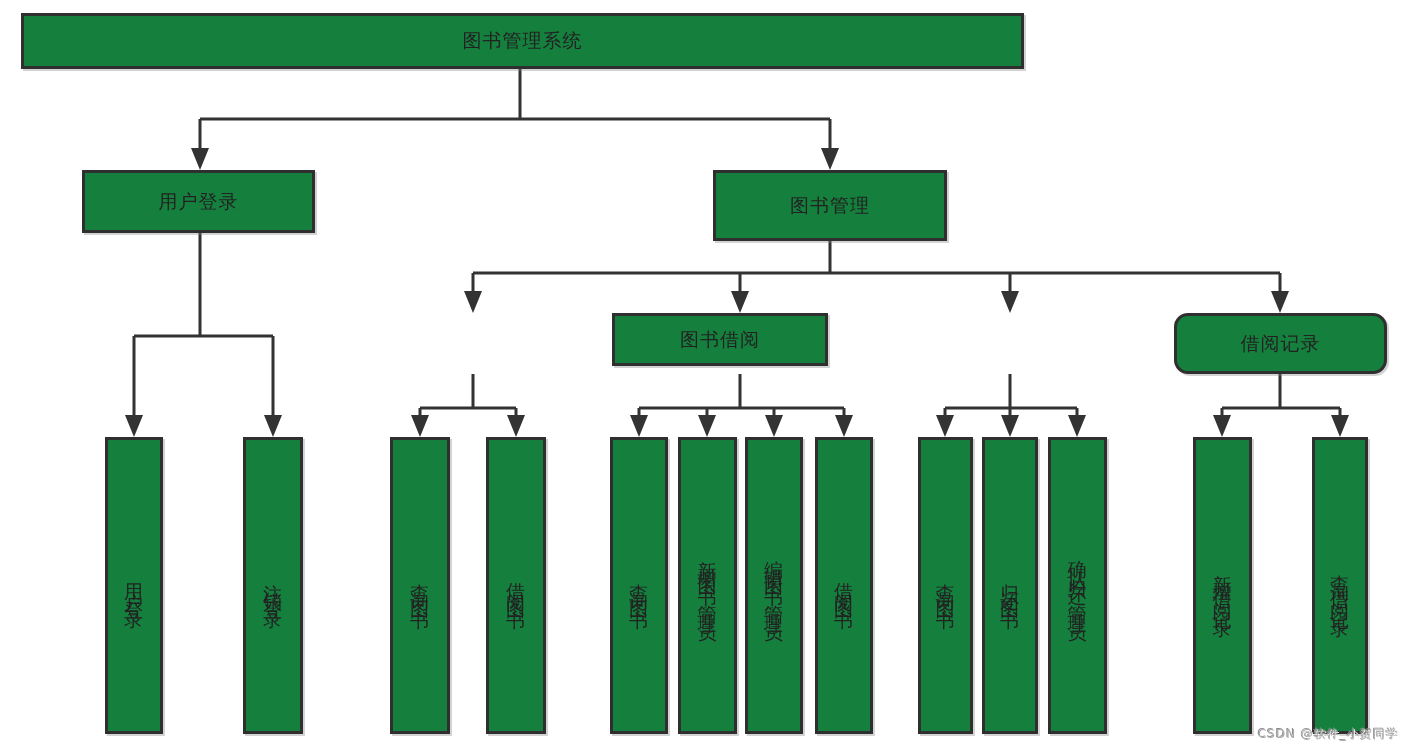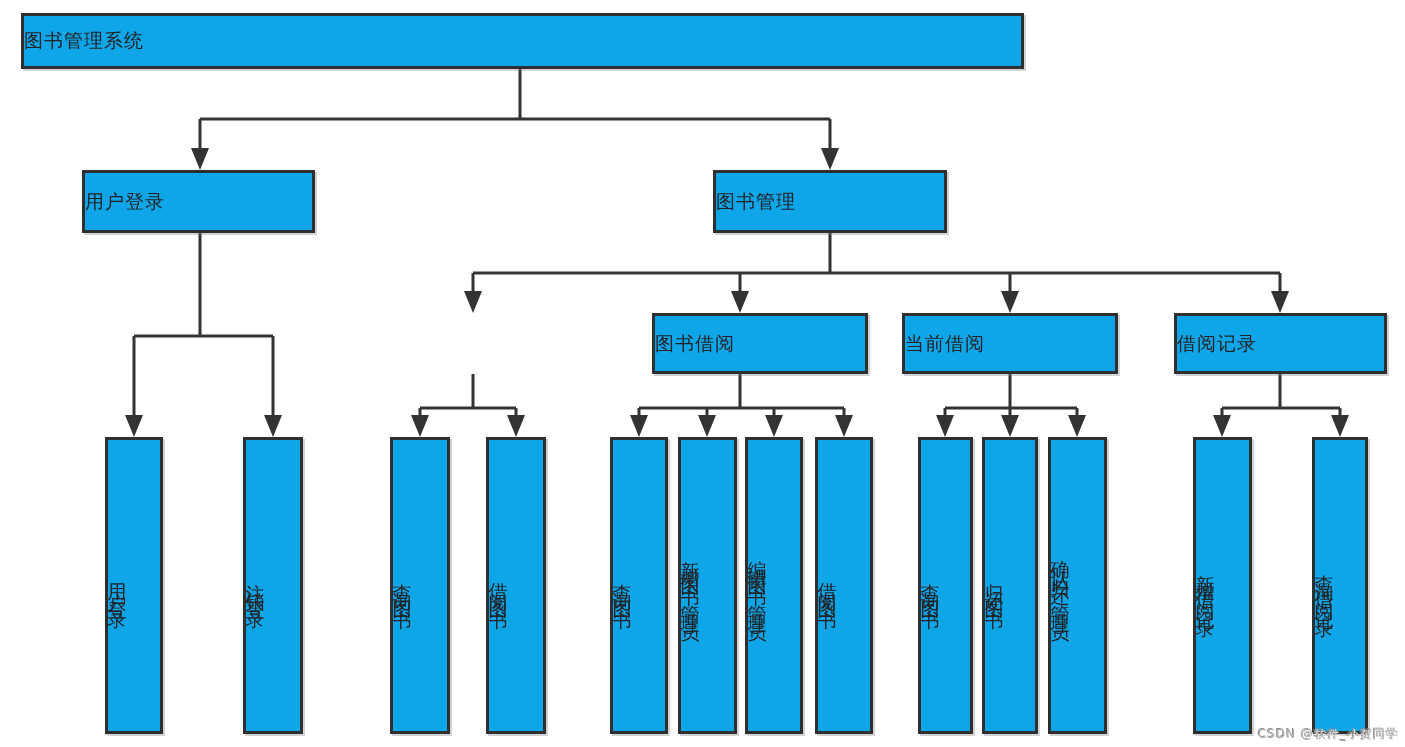--- a/index.html
+++ b/index.html
@@ -18,22 +18,22 @@
     color:var(--text);
     overflow:hidden;
   }
   svg.connectors{position:absolute;left:0;top:0;width:1405px;height:747px;}
   svg.connectors .shaft{stroke:var(--line);stroke-width:3;fill:none;}
   svg.connectors .head{fill:var(--line);stroke:none;}
   .box{
     position:absolute;
     box-sizing:border-box;
     border:3px solid var(--box-border);
-    background:#0ea5e9;
-    display:flex;align-items:center;
+    background:#15803d;
+    display:flex;align-items:center;justify-content:center;
     box-shadow:2px 2px 0 rgba(130,130,130,0.35);
   }
   .hlabel{
     font-size:19px;letter-spacing:1px;white-space:nowrap;
   }
   .vbox .vlabel{
     writing-mode:vertical-rl;
     text-orientation:mixed;
     font-size:19px;
     letter-spacing:9px;
@@ -112,31 +112,28 @@
       M1331 415 L1349 415 L1340 437 Z"></path>
   </svg>
 
   <div class="box" style="left:21px;top:13px;width:1003px;height:56px;">
     <span class="hlabel">图书管理系统</span>
   </div>
 
   <div class="box" style="left:82px;top:170px;width:233px;height:63px;">
     <span class="hlabel">用户登录</span>
   </div>
-  <div class="box" style="left:713px;top:170px;width:234px;height:63px;">
+  <div class="box" style="left:713px;top:170px;width:234px;height:71px;">
     <span class="hlabel">图书管理</span>
   </div>
 
-  <div class="box" style="left:652px;top:313px;width:216px;height:61px;">
+  <div class="box" style="left:612px;top:313px;width:216px;height:53px;">
     <span class="hlabel">图书借阅</span>
   </div>
-  <div class="box" style="left:902px;top:313px;width:216px;height:61px;">
-    <span class="hlabel">当前借阅</span>
-  </div>
-  <div class="box" style="left:1174px;top:313px;width:213px;height:61px;">
+  <div class="box" style="left:1174px;top:313px;width:213px;height:61px;border-radius:14px;">
     <span class="hlabel">借阅记录</span>
   </div>
 
   <div class="box vbox" style="left:105px;top:437px;width:58px;height:297px;">
     <span class="vlabel">用户登录</span>
   </div>
   <div class="box vbox" style="left:243px;top:437px;width:60px;height:297px;">
     <span class="vlabel">注销登录</span>
   </div>
 

